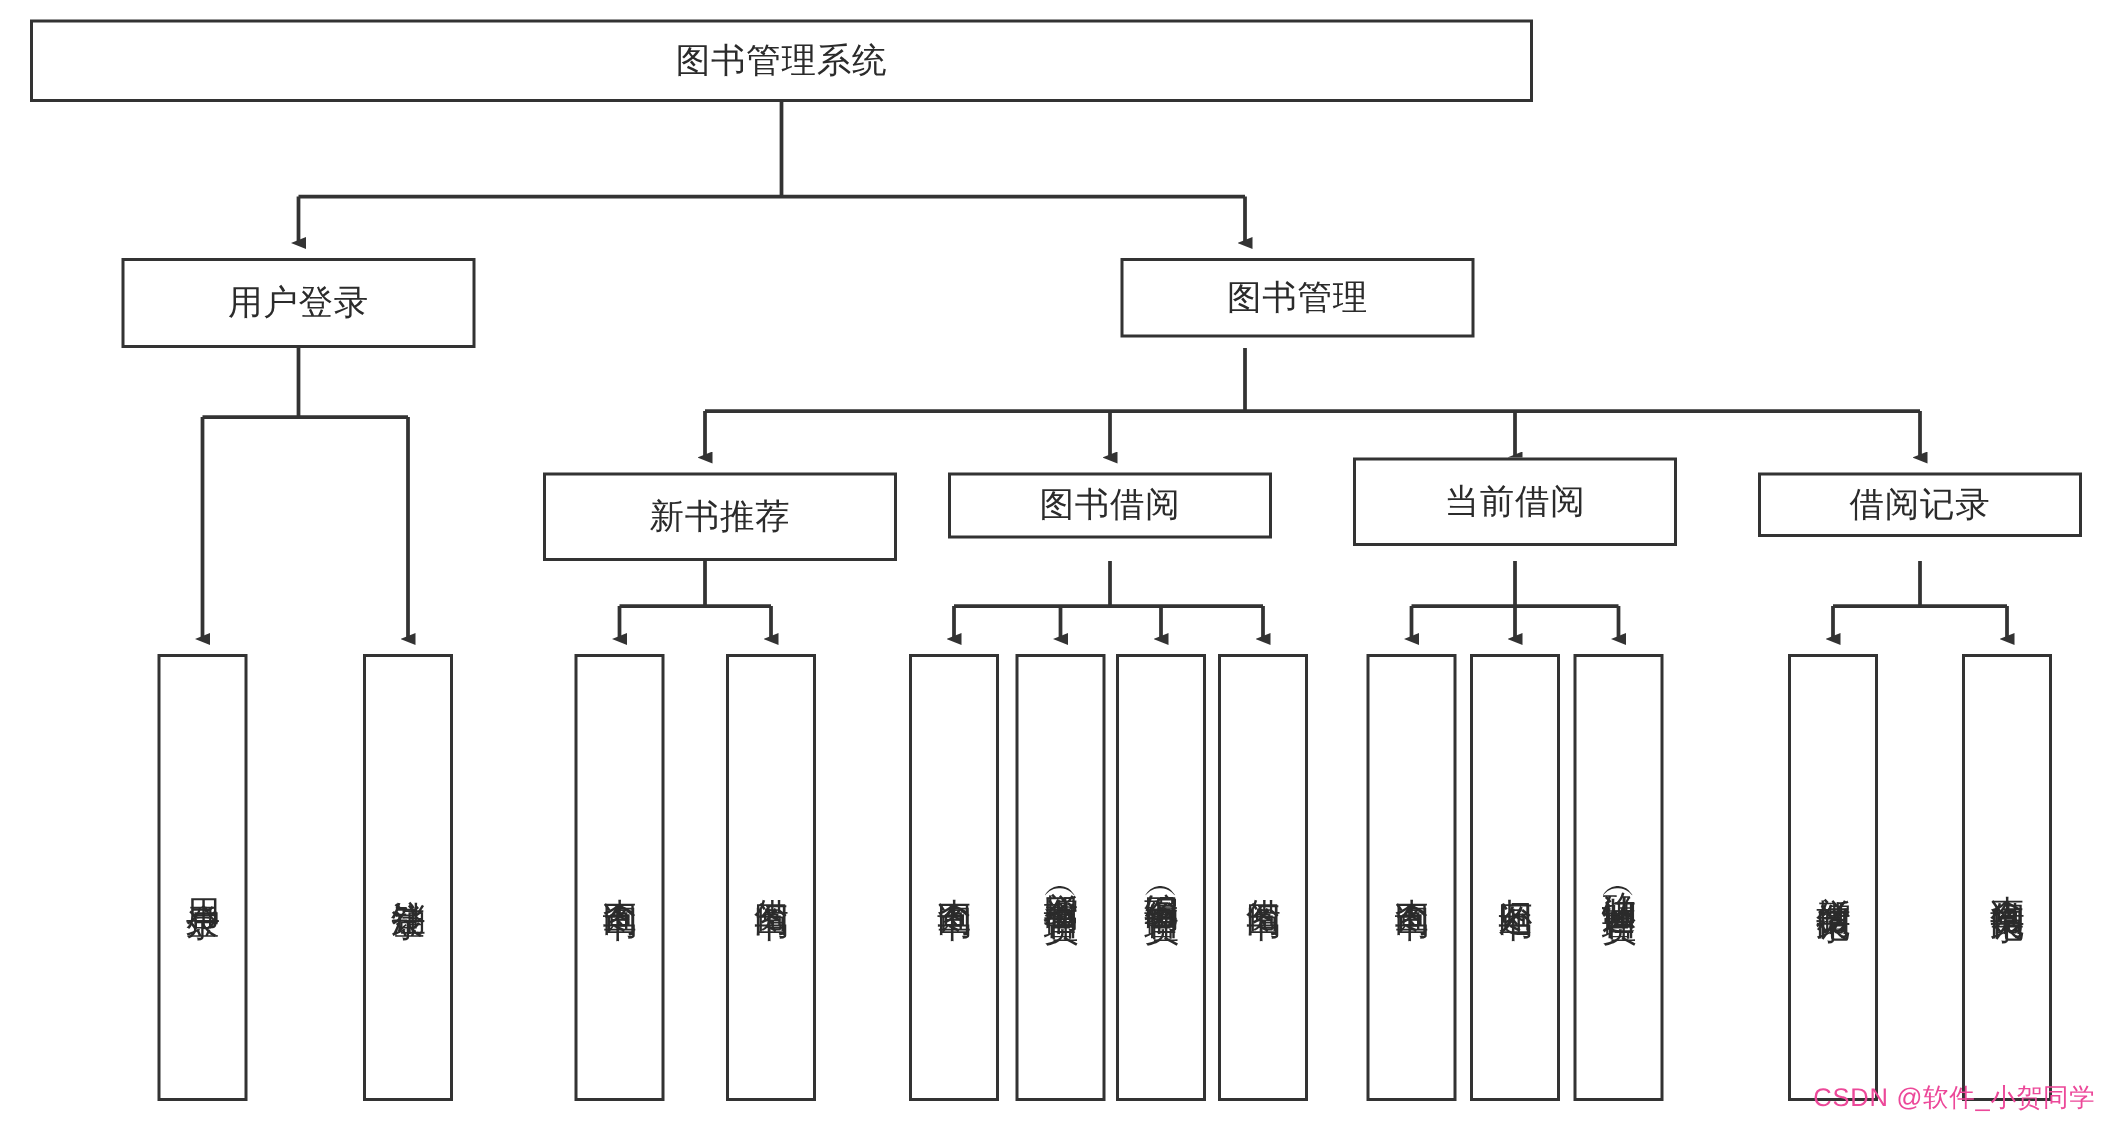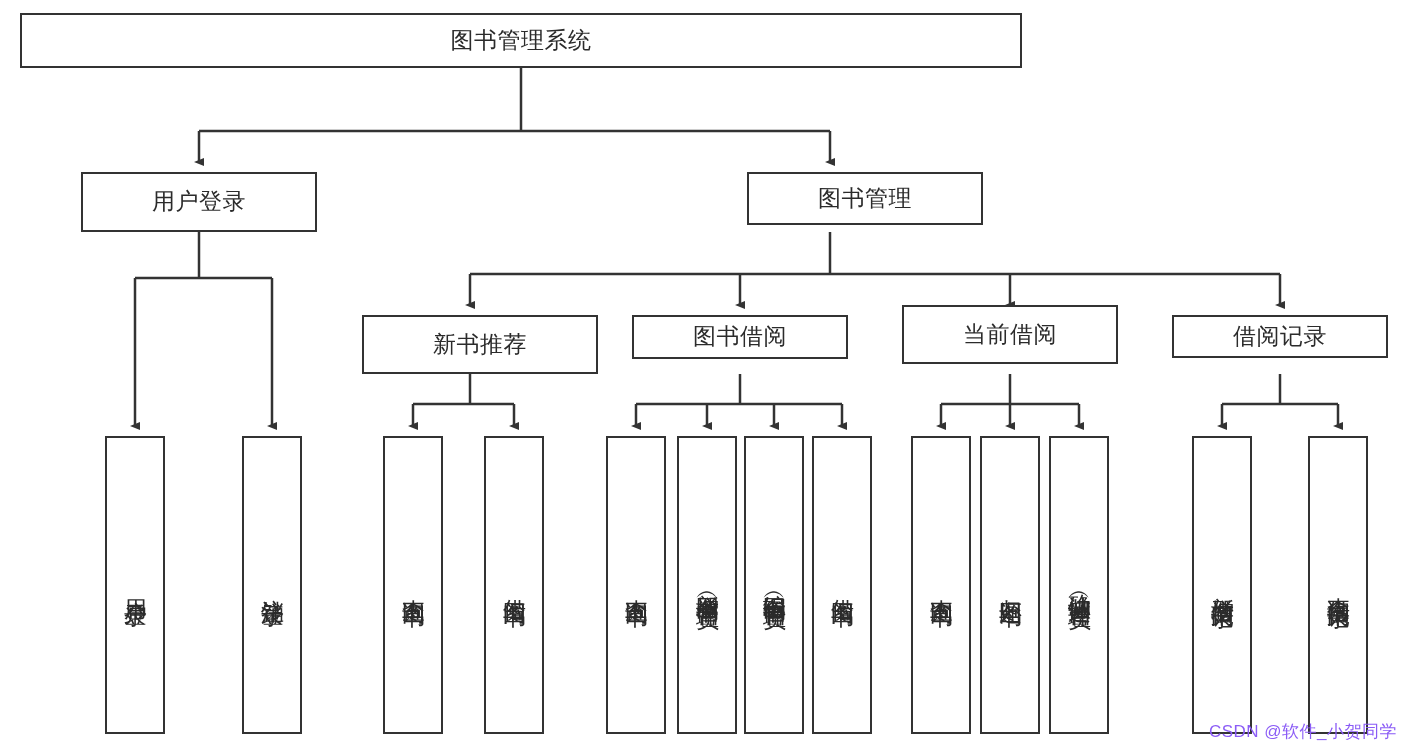--- a/index.html
+++ b/index.html
@@ -58,21 +58,21 @@
     font-size: 23px;
     line-height: 1.12;
     letter-spacing: 2px;
     max-height: 290px;
   }
   .watermark {
     position: absolute;
     right: 8px;
     bottom: 4px;
     font-size: 17px;
-    color: #8b5cf6;
+    color: #ec4899;
     letter-spacing: 0.5px;
     white-space: nowrap;
     font-family: "Liberation Sans", "DejaVu Sans", sans-serif;
     margin-top: 20px;
   }
 </style>
 </head>
 <body>
 
 <div id="canvas">

